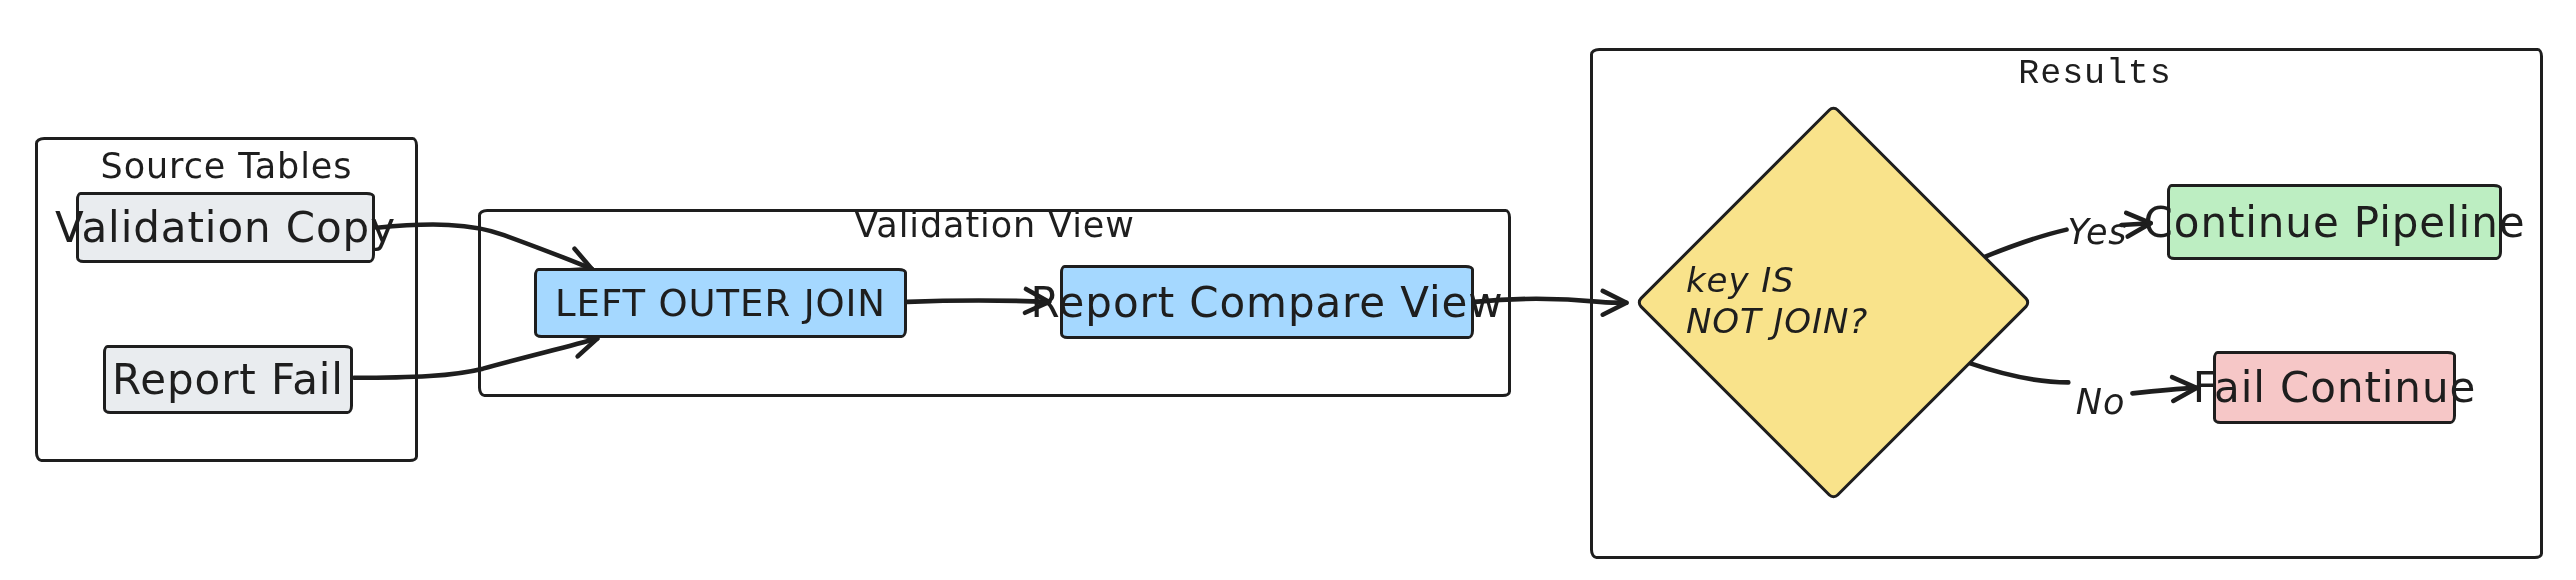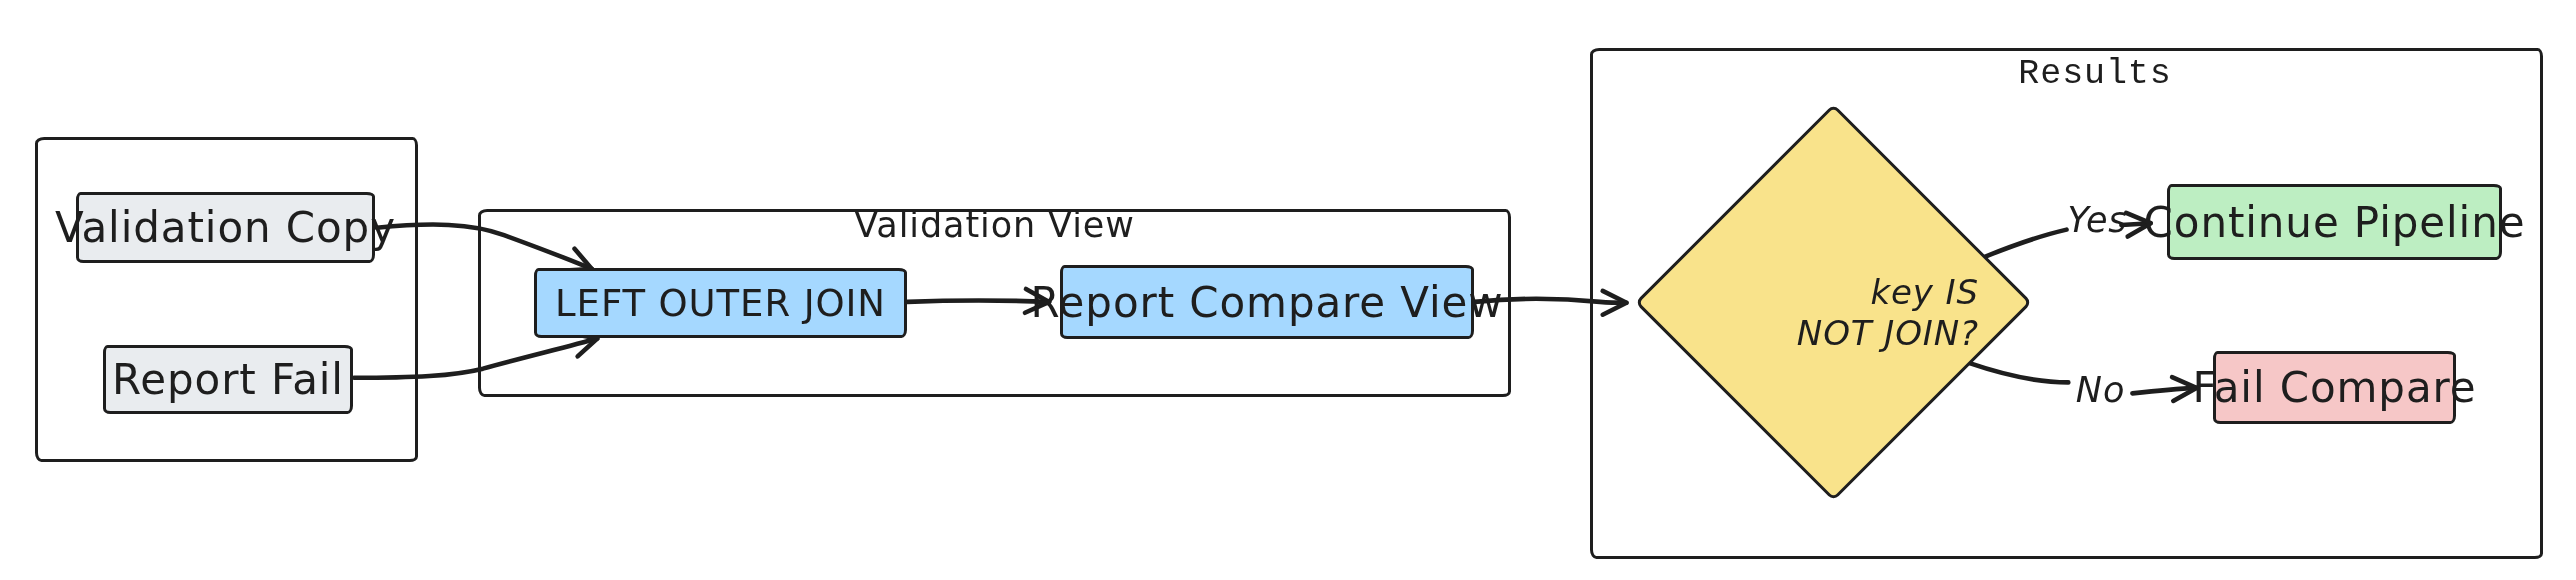--- a/index.html
+++ b/index.html
@@ -38,26 +38,26 @@
   .node.green{background:var(--node-green);}
   .node.pink{background:var(--node-pink);}
   .node-join{font-size:37px;}
 
   .diamond{
     position:absolute;left:1693px;top:162px;width:281px;height:281px;
     background:var(--diamond-yellow);border:3.7px solid var(--stroke);
     border-radius:7.3px;transform:rotate(45deg);
   }
   .diamond-label{
-    position:absolute;left:1686px;top:272px;width:293px;text-align:right;
+    position:absolute;left:1686px;top:260px;width:293px;text-align:left;
     font-style:italic;font-size:34px;line-height:41px;letter-spacing:0.9px;
   }
   .edge-label{
     position:absolute;width:95px;text-align:center;
-    font-style:italic;font-size:35px;line-height:40px;letter-spacing:0.9px;
+    font-style:italic;font-size:35px;line-height:40px;letter-spacing:0.9px;margin-top:12px;
   }
   .edge-label.yes{left:2050px;top:200px;}
   .edge-label.no{left:2053px;top:370px;}
 </style>
 </head>
 <body>
 
 <div class="stage">
 
   <svg class="arrow-layer" width="2576" height="580" viewBox="0 0 2814 634" xmlns="http://www.w3.org/2000/svg">
@@ -70,20 +70,21 @@
     <path class="arrow" d="M 386 413 C 450 413, 495 411, 527 403 C 562 393, 620 379, 652 370" marker-end="url(#ah)"></path>
     <path class="arrow" d="M 991 330 C 1040 328, 1098 328, 1146 330" marker-end="url(#ah)"></path>
     <path class="arrow" d="M 1611 330 C 1660 325, 1706 326, 1748 330 C 1760 331, 1770 331, 1777 331" marker-end="url(#ah)"></path>
     <path class="arrow" d="M 2168 281 C 2200 268, 2232 257, 2258 251"></path>
     <path class="arrow" d="M 2318 246 L 2350 244" marker-end="url(#ah)"></path>
     <path class="arrow" d="M 2152 397 C 2190 410, 2228 418, 2260 418"></path>
     <path class="arrow" d="M 2330 430 C 2358 427, 2380 425, 2400 424" marker-end="url(#ah)"></path>
   </svg>
 
   <div class="group" style="left:35px;top:137px;width:383px;height:325px;"></div>
+  <div class="group-title" style="left:35px;top:145px;width:383px;">Source Tables</div>
 
   <div class="node gray" style="left:76px;top:192px;width:299px;height:71px;">
     <span>Validation Copy</span>
   </div>
   <div class="node gray" style="left:103px;top:345px;width:250px;height:69px;">
     <span>Report Fail</span>
   </div>
 
   <div class="group" style="left:478px;top:209px;width:1033px;height:188px;"></div>
   <div class="group-title" style="left:478px;top:204px;width:1033px;">Validation View</div>
@@ -104,17 +105,17 @@
     <div>NOT JOIN?</div>
   </div>
 
   <div class="edge-label yes">Yes</div>
   <div class="edge-label no">No</div>
 
   <div class="node green" style="left:2167px;top:184px;width:335px;height:76px;">
     <span>Continue Pipeline</span>
   </div>
   <div class="node pink" style="left:2213px;top:351px;width:243px;height:73px;">
-    <span>Fail Compare</span>
+    <span>Fail Continue</span>
   </div>
 
 </div>
 
 
 </body></html>

